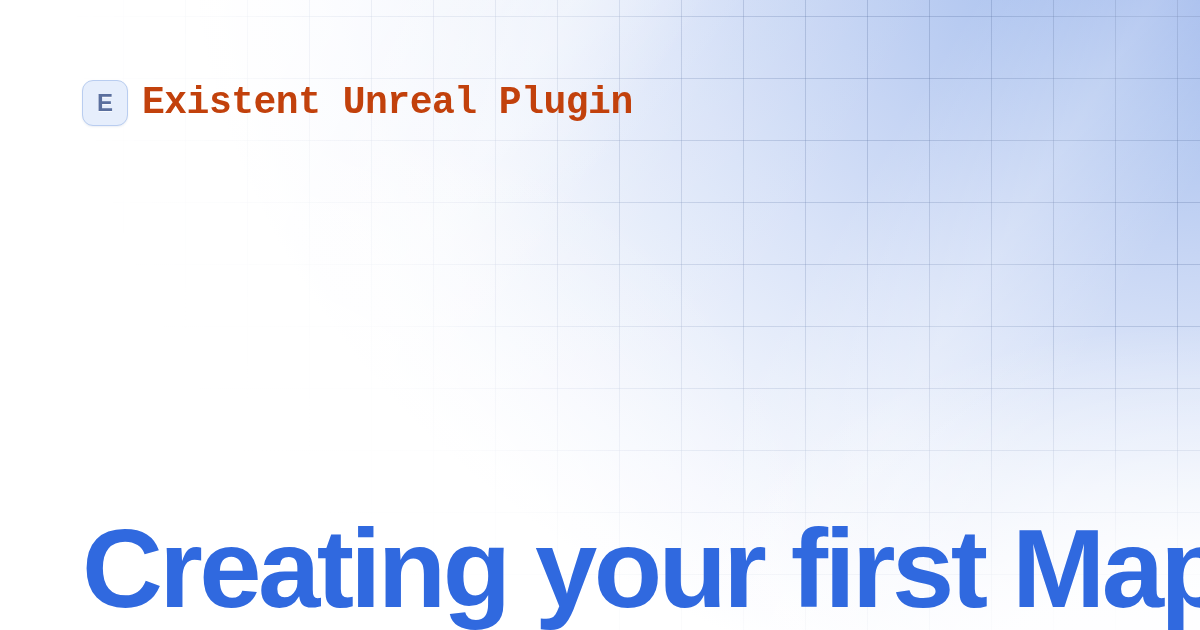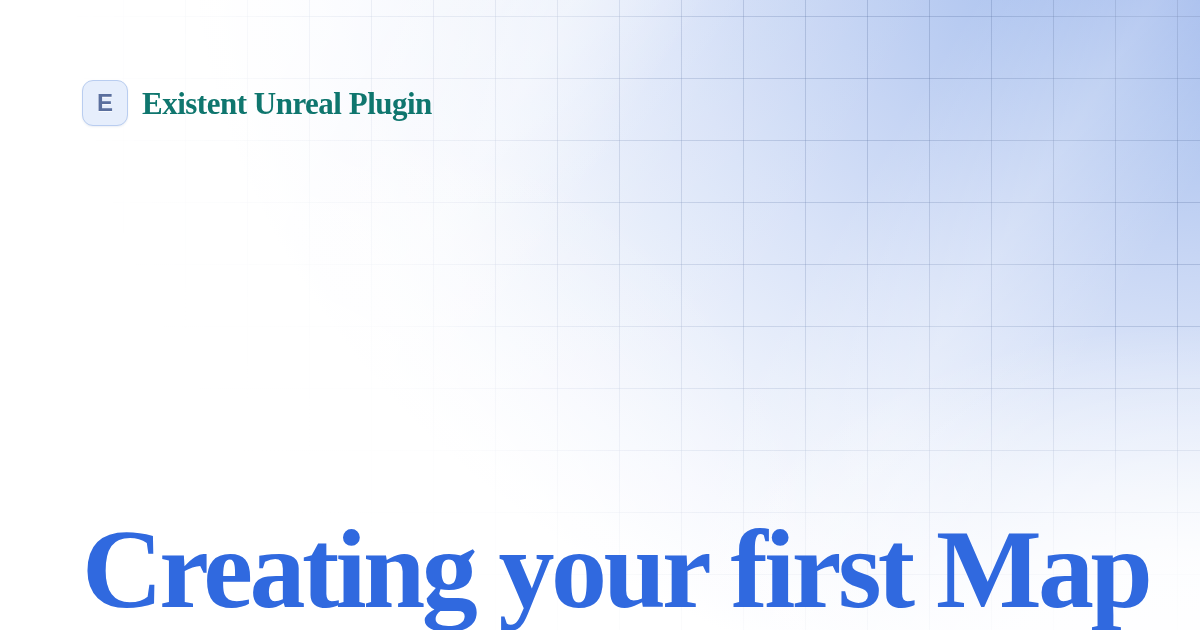--- a/index.html
+++ b/index.html
@@ -173,35 +173,35 @@
     font-family: "Liberation Sans", sans-serif;
     font-size: 24px;
     font-weight: 700;
     color: #5a6f9e;
     line-height: 1;
     letter-spacing: 0.2px;
     text-shadow: 0 1px 0 rgba(255,255,255,0.7);
   }
 
   .brand-name {
-    font-family: Liberation Serif, serif;
-    font-size: 31px;
+    font-family: Liberation Mono, monospace;
+    font-size: 38px;
     font-weight: 700;
-    color: #0f766e;
+    color: #c2410c;
     letter-spacing: -0.5px;
     line-height: 1;
     white-space: nowrap;
   }
 
   .headline {
     position: absolute;
     left: 82px;
     right: 70px;
     top: 434px;
-    font-family: Liberation Serif, serif;
+    font-family: Liberation Sans, sans-serif;
     font-size: 112px;
     font-weight: 700;
     color: #3069df;
     letter-spacing: -3.6px;
     line-height: 1.08;
     white-space: nowrap;
   }
 </style>
 </head>
 <body>

